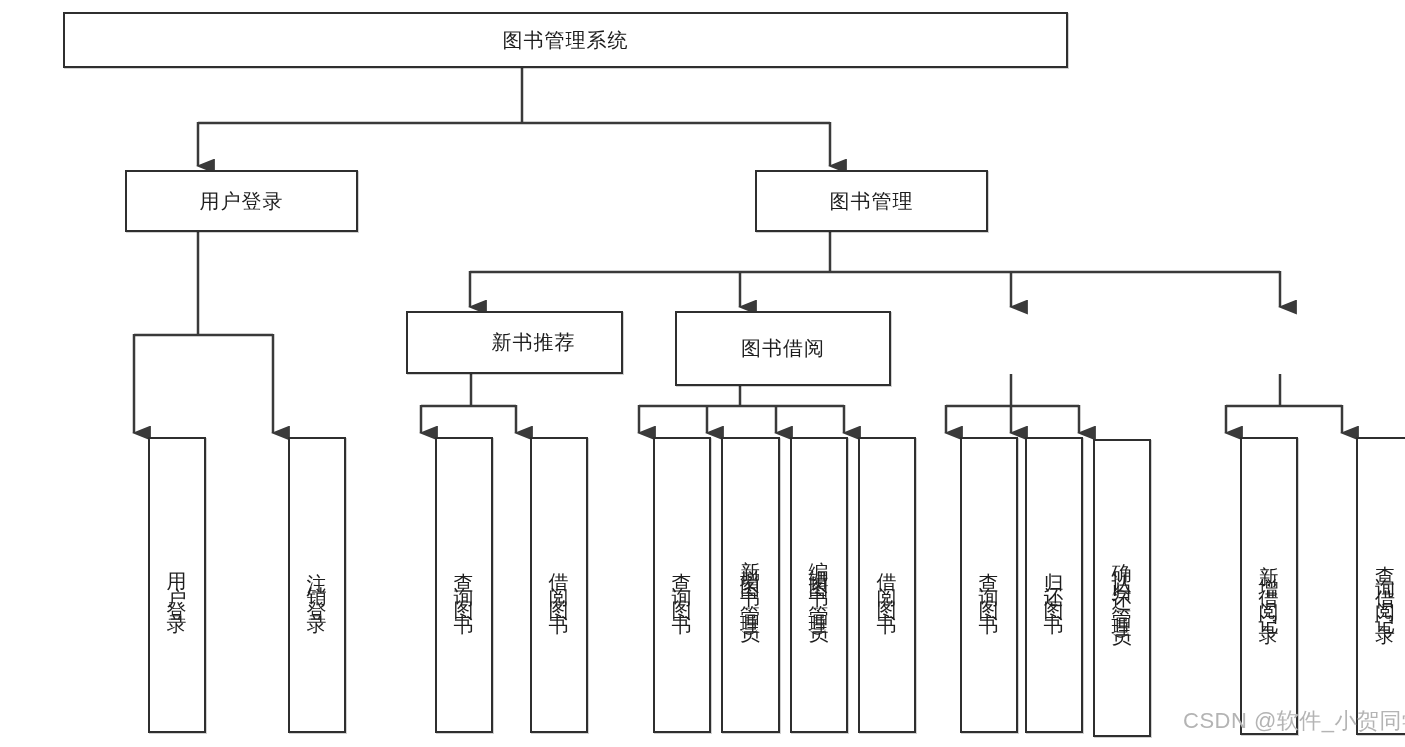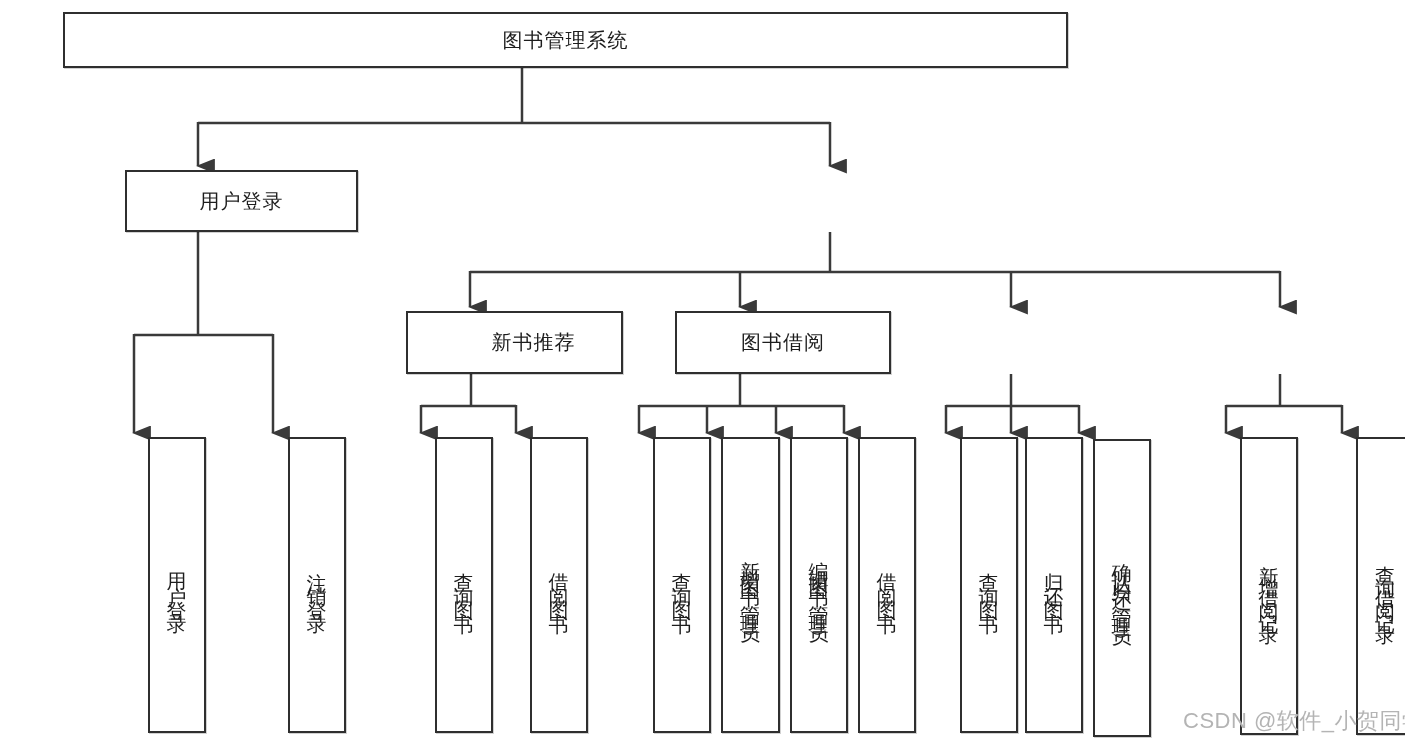--- a/index.html
+++ b/index.html
@@ -98,23 +98,24 @@
       <path d="M1280,374 V406"></path>
       <path d="M1226,406 H1342"></path>
       <line x1="1226" y1="405" x2="1226" y2="433" marker-end="url(#arrow)"></line>
       <line x1="1342" y1="405" x2="1342" y2="433" marker-end="url(#arrow)"></line>
     </g>
   </svg>
 
   <div class="box" style="left:20px; top:12px; width:1005px; height:56px;">图书管理系统</div>
 
   <div class="box" style="left:82px; top:170px; width:233px; height:62px;">用户登录</div>
+  <div class="box" style="left:712px; top:170px; width:233px; height:62px;">图书管理</div>
 
   <div class="box" style="left:363px; top:311px; width:217px; height:63px;padding-left:38px;">新书推荐</div>
-  <div class="box" style="left:632px; top:311px; width:216px; height:63px;">图书借阅</div>
+  <div class="box" style="left:632px; top:311px; width:216px; height:75px;">图书借阅</div>
 
   <div class="box vbox sp14" style="left:105px; top:437px; width:58px; height:296px;">用户登录</div>
   <div class="box vbox sp14" style="left:245px; top:437px; width:58px; height:296px;">注销登录</div>
 
   <div class="box vbox sp14" style="left:392px; top:437px; width:58px; height:296px;">查询图书</div>
   <div class="box vbox sp14" style="left:487px; top:437px; width:58px; height:296px;">借阅图书</div>
 
   <div class="box vbox sp14" style="left:610px; top:437px; width:58px; height:296px;">查询图书</div>
   <div class="box vbox sp10" style="left:678px; top:437px; width:59px; height:296px;">新增图书（管理员）</div>
   <div class="box vbox sp10" style="left:747px; top:437px; width:58px; height:296px;">编辑图书（管理员）</div>

